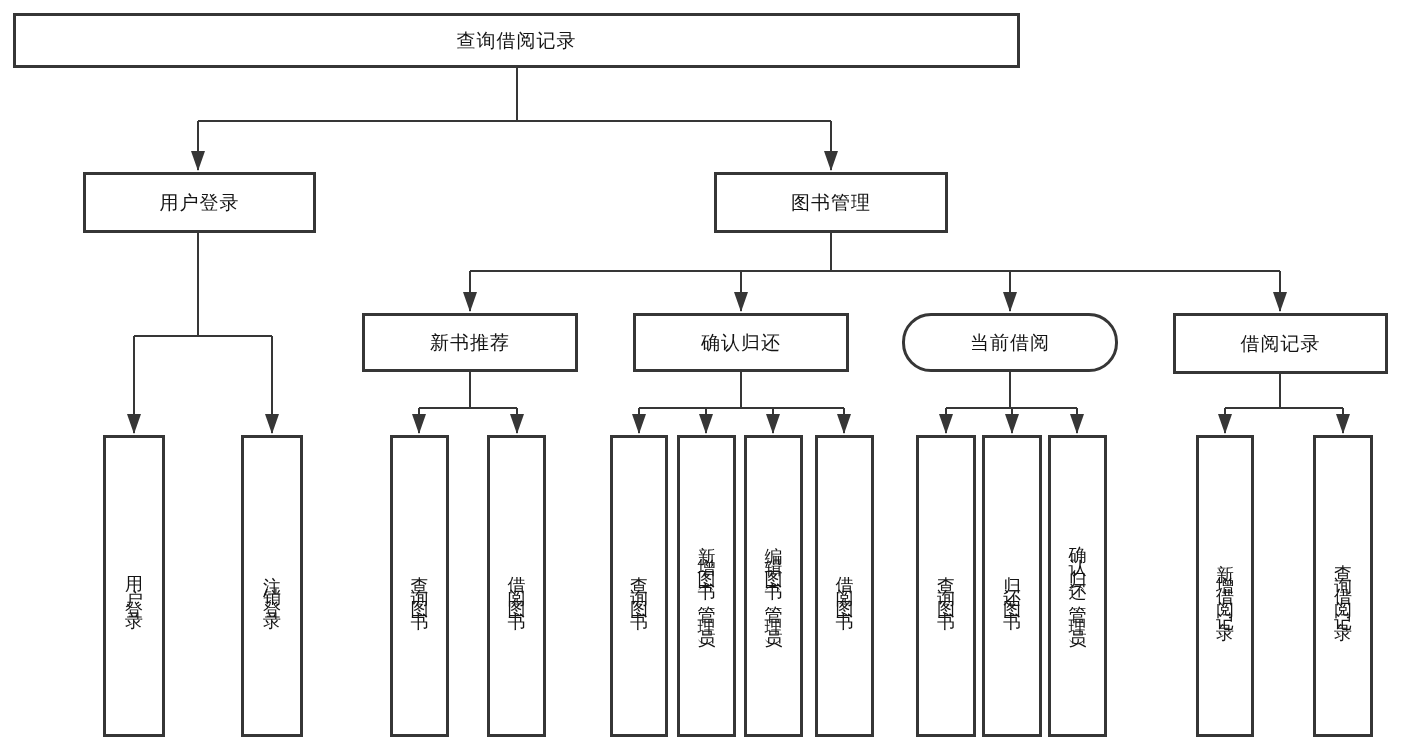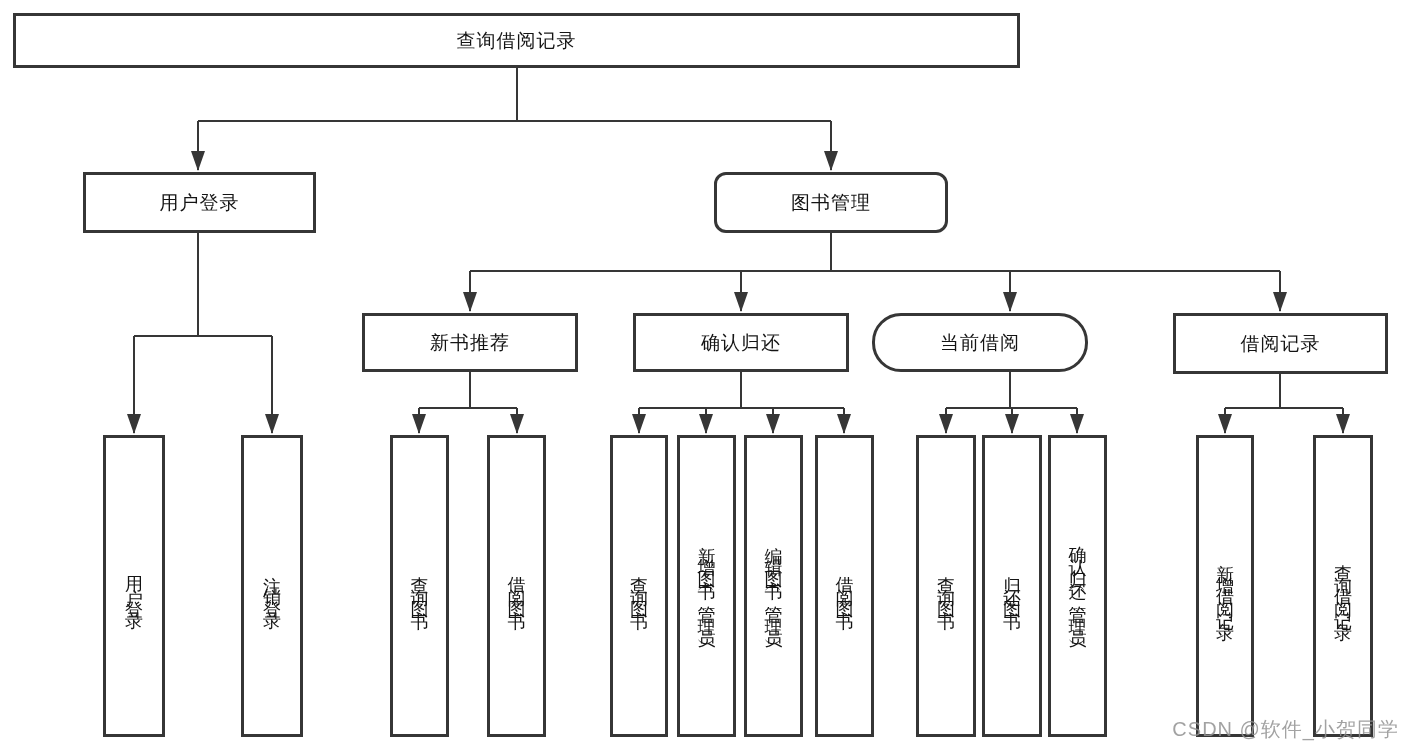--- a/index.html
+++ b/index.html
@@ -98,40 +98,39 @@
 
       <path d="M1280,372 V408 M1225,408 H1343"></path>
       <line x1="1225" y1="408" x2="1225" y2="433" marker-end="url(#arw)"></line>
       <line x1="1343" y1="408" x2="1343" y2="433" marker-end="url(#arw)"></line>
     </g>
   </svg>
 
   <div class="node h" style="left:13px; top:13px; width:1007px; height:55px;">查询借阅记录</div>
 
   <div class="node h" style="left:83px; top:172px; width:233px; height:61px;">用户登录</div>
-  <div class="node h" style="left:714px; top:172px; width:234px; height:61px;border-radius:12px;">图书管理</div>
+  <div class="node h" style="left:714px; top:172px; width:234px; height:61px;">图书管理</div>
 
   <div class="node h" style="left:362px; top:313px; width:216px; height:59px;text-align:center;">新书推荐</div>
   <div class="node h" style="left:633px; top:313px; width:216px; height:59px;">确认归还</div>
-  <div class="node h" style="left:872px; top:313px; width:216px; height:59px;border-radius:29px;">当前借阅</div>
+  <div class="node h" style="left:902px; top:313px; width:216px; height:59px;border-radius:29px;">当前借阅</div>
   <div class="node h" style="left:1173px; top:313px; width:215px; height:61px;">借阅记录</div>
 
   <div class="node v" style="left:103px; top:435px; width:62px; height:302px;">用户登录</div>
   <div class="node v" style="left:241px; top:435px; width:62px; height:302px;">注销登录</div>
 
   <div class="node v" style="left:390px; top:435px; width:59px; height:302px;">查询图书</div>
   <div class="node v" style="left:487px; top:435px; width:59px; height:302px;">借阅图书</div>
 
   <div class="node v" style="left:610px; top:435px; width:58px; height:302px;">查询图书</div>
   <div class="node v" style="left:677px; top:435px; width:59px; height:302px;">新增图书（管理员）</div>
   <div class="node v" style="left:744px; top:435px; width:59px; height:302px;">编辑图书（管理员）</div>
   <div class="node v" style="left:815px; top:435px; width:59px; height:302px;">借阅图书</div>
 
   <div class="node v" style="left:916px; top:435px; width:60px; height:302px;">查询图书</div>
   <div class="node v" style="left:982px; top:435px; width:60px; height:302px;">归还图书</div>
   <div class="node v" style="left:1048px; top:435px; width:59px; height:302px;">确认归还（管理员）</div>
 
   <div class="node v" style="left:1196px; top:435px; width:58px; height:302px;">新增借阅记录</div>
   <div class="node v" style="left:1313px; top:435px; width:60px; height:302px;">查询借阅记录</div>
 
-  <div class="watermark">CSDN @软件_小贺同学</div>
 
 </div>
 
 </body></html>

